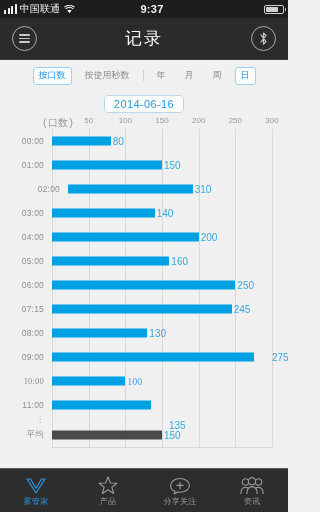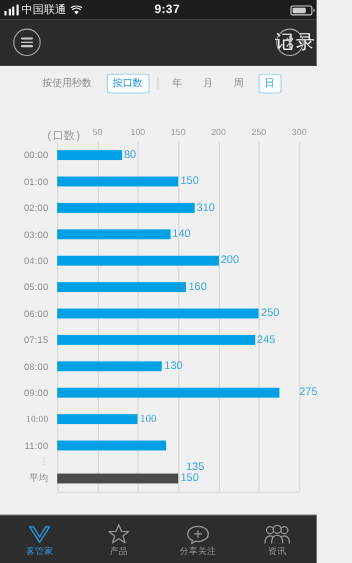--- a/index.html
+++ b/index.html
@@ -39,21 +39,21 @@
   }
   .batt span{display:block;height:100%;background:#cfcfcf;border-radius:1px;}
 
   
   .navbar{
     height:42px;background:#2b2b2b;
     display:flex;align-items:center;justify-content:space-between;
     padding:0 12px;border-bottom:1px solid #3d3d3d;position:relative;
   }
   .nav-title{
-    position:absolute;left:0;right:0;text-align:right;
+    position:absolute;left:0;right:0;text-align:center;
     color:#ffffff;font-size:17px;letter-spacing:2px;pointer-events:none;
   }
   .circle-btn{
     width:25px;height:25px;border-radius:50%;
     border:1.5px solid #a8a8a8;
     display:flex;align-items:center;justify-content:center;
     position:relative;z-index:2;
   }
   .hamb{display:flex;flex-direction:column;gap:2px;}
   .hamb i{display:block;width:11px;height:1.5px;background:#c9c9c9;border-radius:1px;}
@@ -176,29 +176,32 @@
   <div class="circle-btn">
     <svg width="11" height="15" viewBox="0 0 11 15">
       <path d="M3 4 L8 10.5 L5.5 13 V2 L8 4.5 L3 11" stroke="#c9c9c9" stroke-width="1.2" fill="none" stroke-linejoin="round" stroke-linecap="round"></path>
     </svg>
   </div>
 </div>
 
 <div class="content">
 
   <div class="filters">
+    <div class="chip sel">按口数</div>
     <div class="chip">按使用秒数</div>
-    <div class="chip sel">按口数</div>
     <div class="sep"></div>
     <div class="chip">年</div>
     <div class="chip">月</div>
     <div class="chip">周</div>
     <div class="chip sel">日</div>
   </div>
 
+  <div class="dateline">
+    <div class="datebtn">2014-06-16</div>
+  </div>
 
   <div class="chart">
     <div class="axis-top" id="axisTop">
         <div class="unit" style="left: 58px;">(口数)</div>
         <div class="tk" style="left: 88.6667px;">50</div>
         <div class="tk" style="left: 125.333px;">100</div>
         <div class="tk" style="left: 162px;">150</div>
         <div class="tk" style="left: 198.667px;">200</div>
         <div class="tk" style="left: 235.333px;">250</div>
         <div class="tk" style="left: 272px;">300</div>
@@ -214,21 +217,21 @@
         <div class="row" style="top: 0px;">
           <div class="rlabel">00:00</div>
           <div class="bar" style="left: 52px; width: 58.6667px;"></div>
           <div class="bval" style="left: 110.667px;">80</div>
         </div>
         <div class="row" style="top: 24px;">
           <div class="rlabel">01:00</div>
           <div class="bar" style="left: 52px; width: 110px;"></div>
           <div class="bval" style="left: 162px;">150</div>
         </div>
-        <div class="row" style="top: 48px;">
+        <div class="row" style="top: 48px; margin-left: 16px;">
           <div class="rlabel">02:00</div>
           <div class="bar" style="left: 52px; width: 124.667px;"></div>
           <div class="bval" style="left: 176.667px;">310</div>
         </div>
         <div class="row" style="top: 72px;">
           <div class="rlabel">03:00</div>
           <div class="bar" style="left: 52px; width: 102.667px;"></div>
           <div class="bval" style="left: 154.667px;">140</div>
         </div>
         <div class="row" style="top: 96px;">

